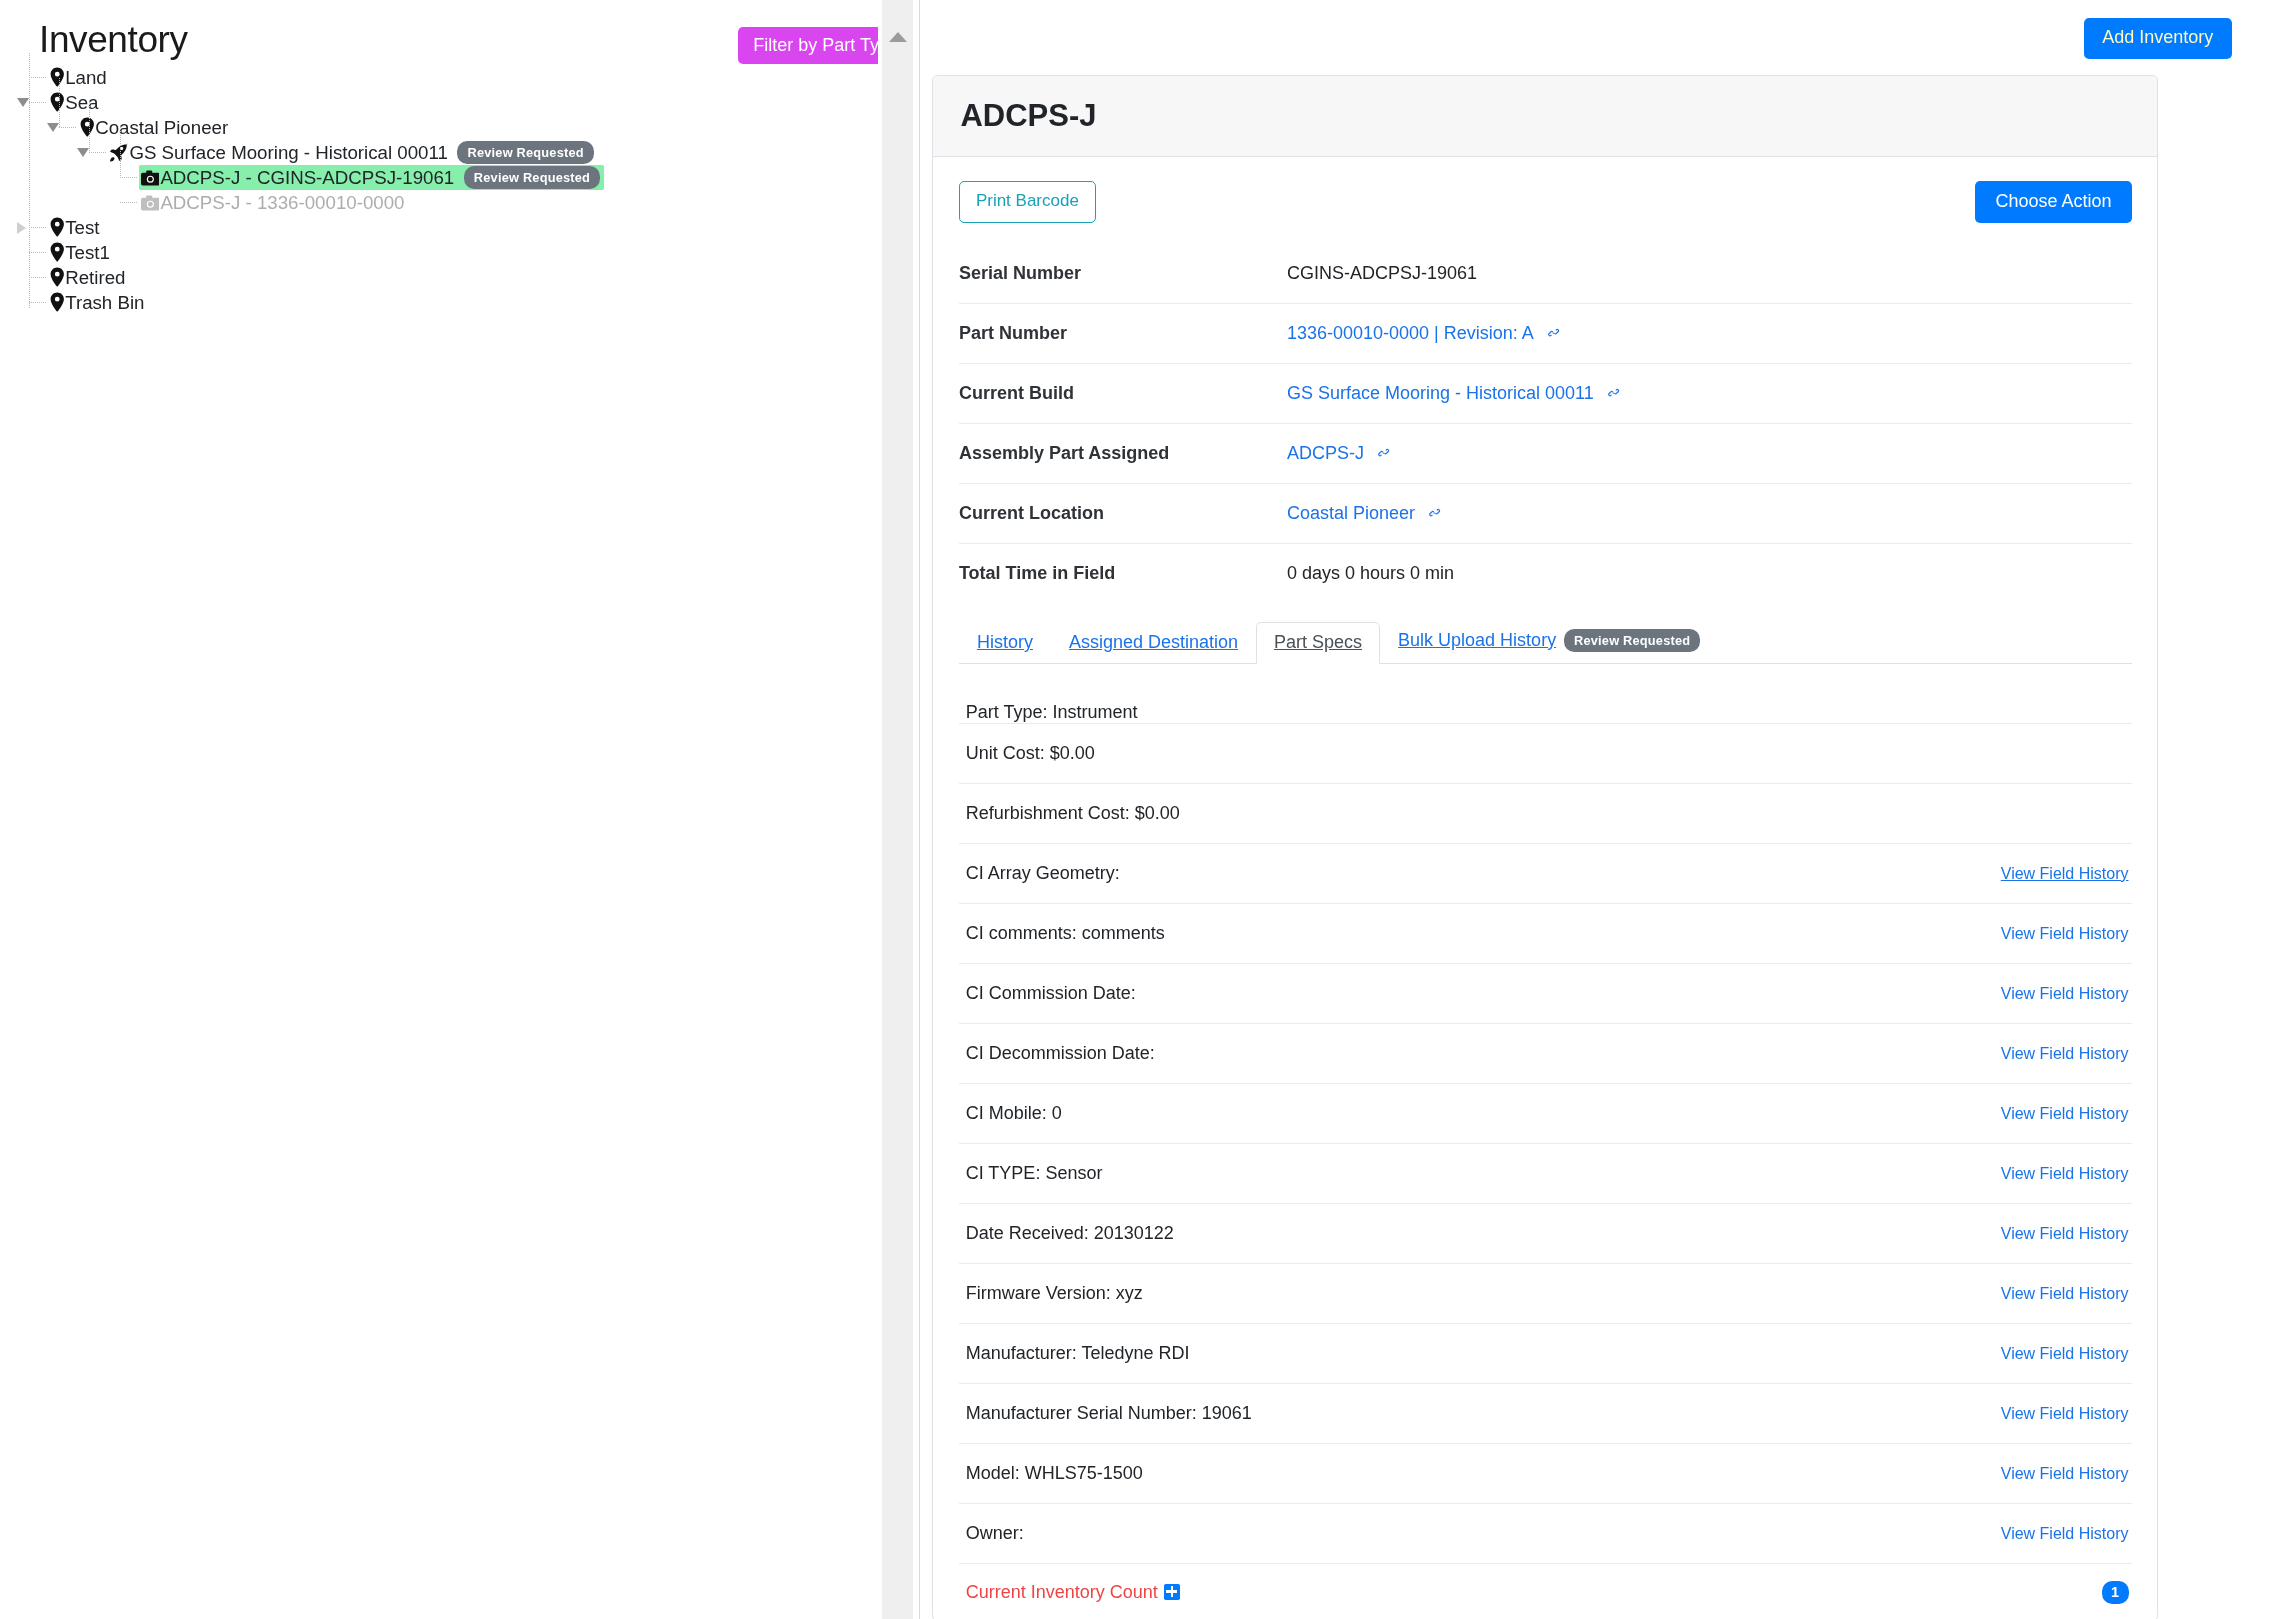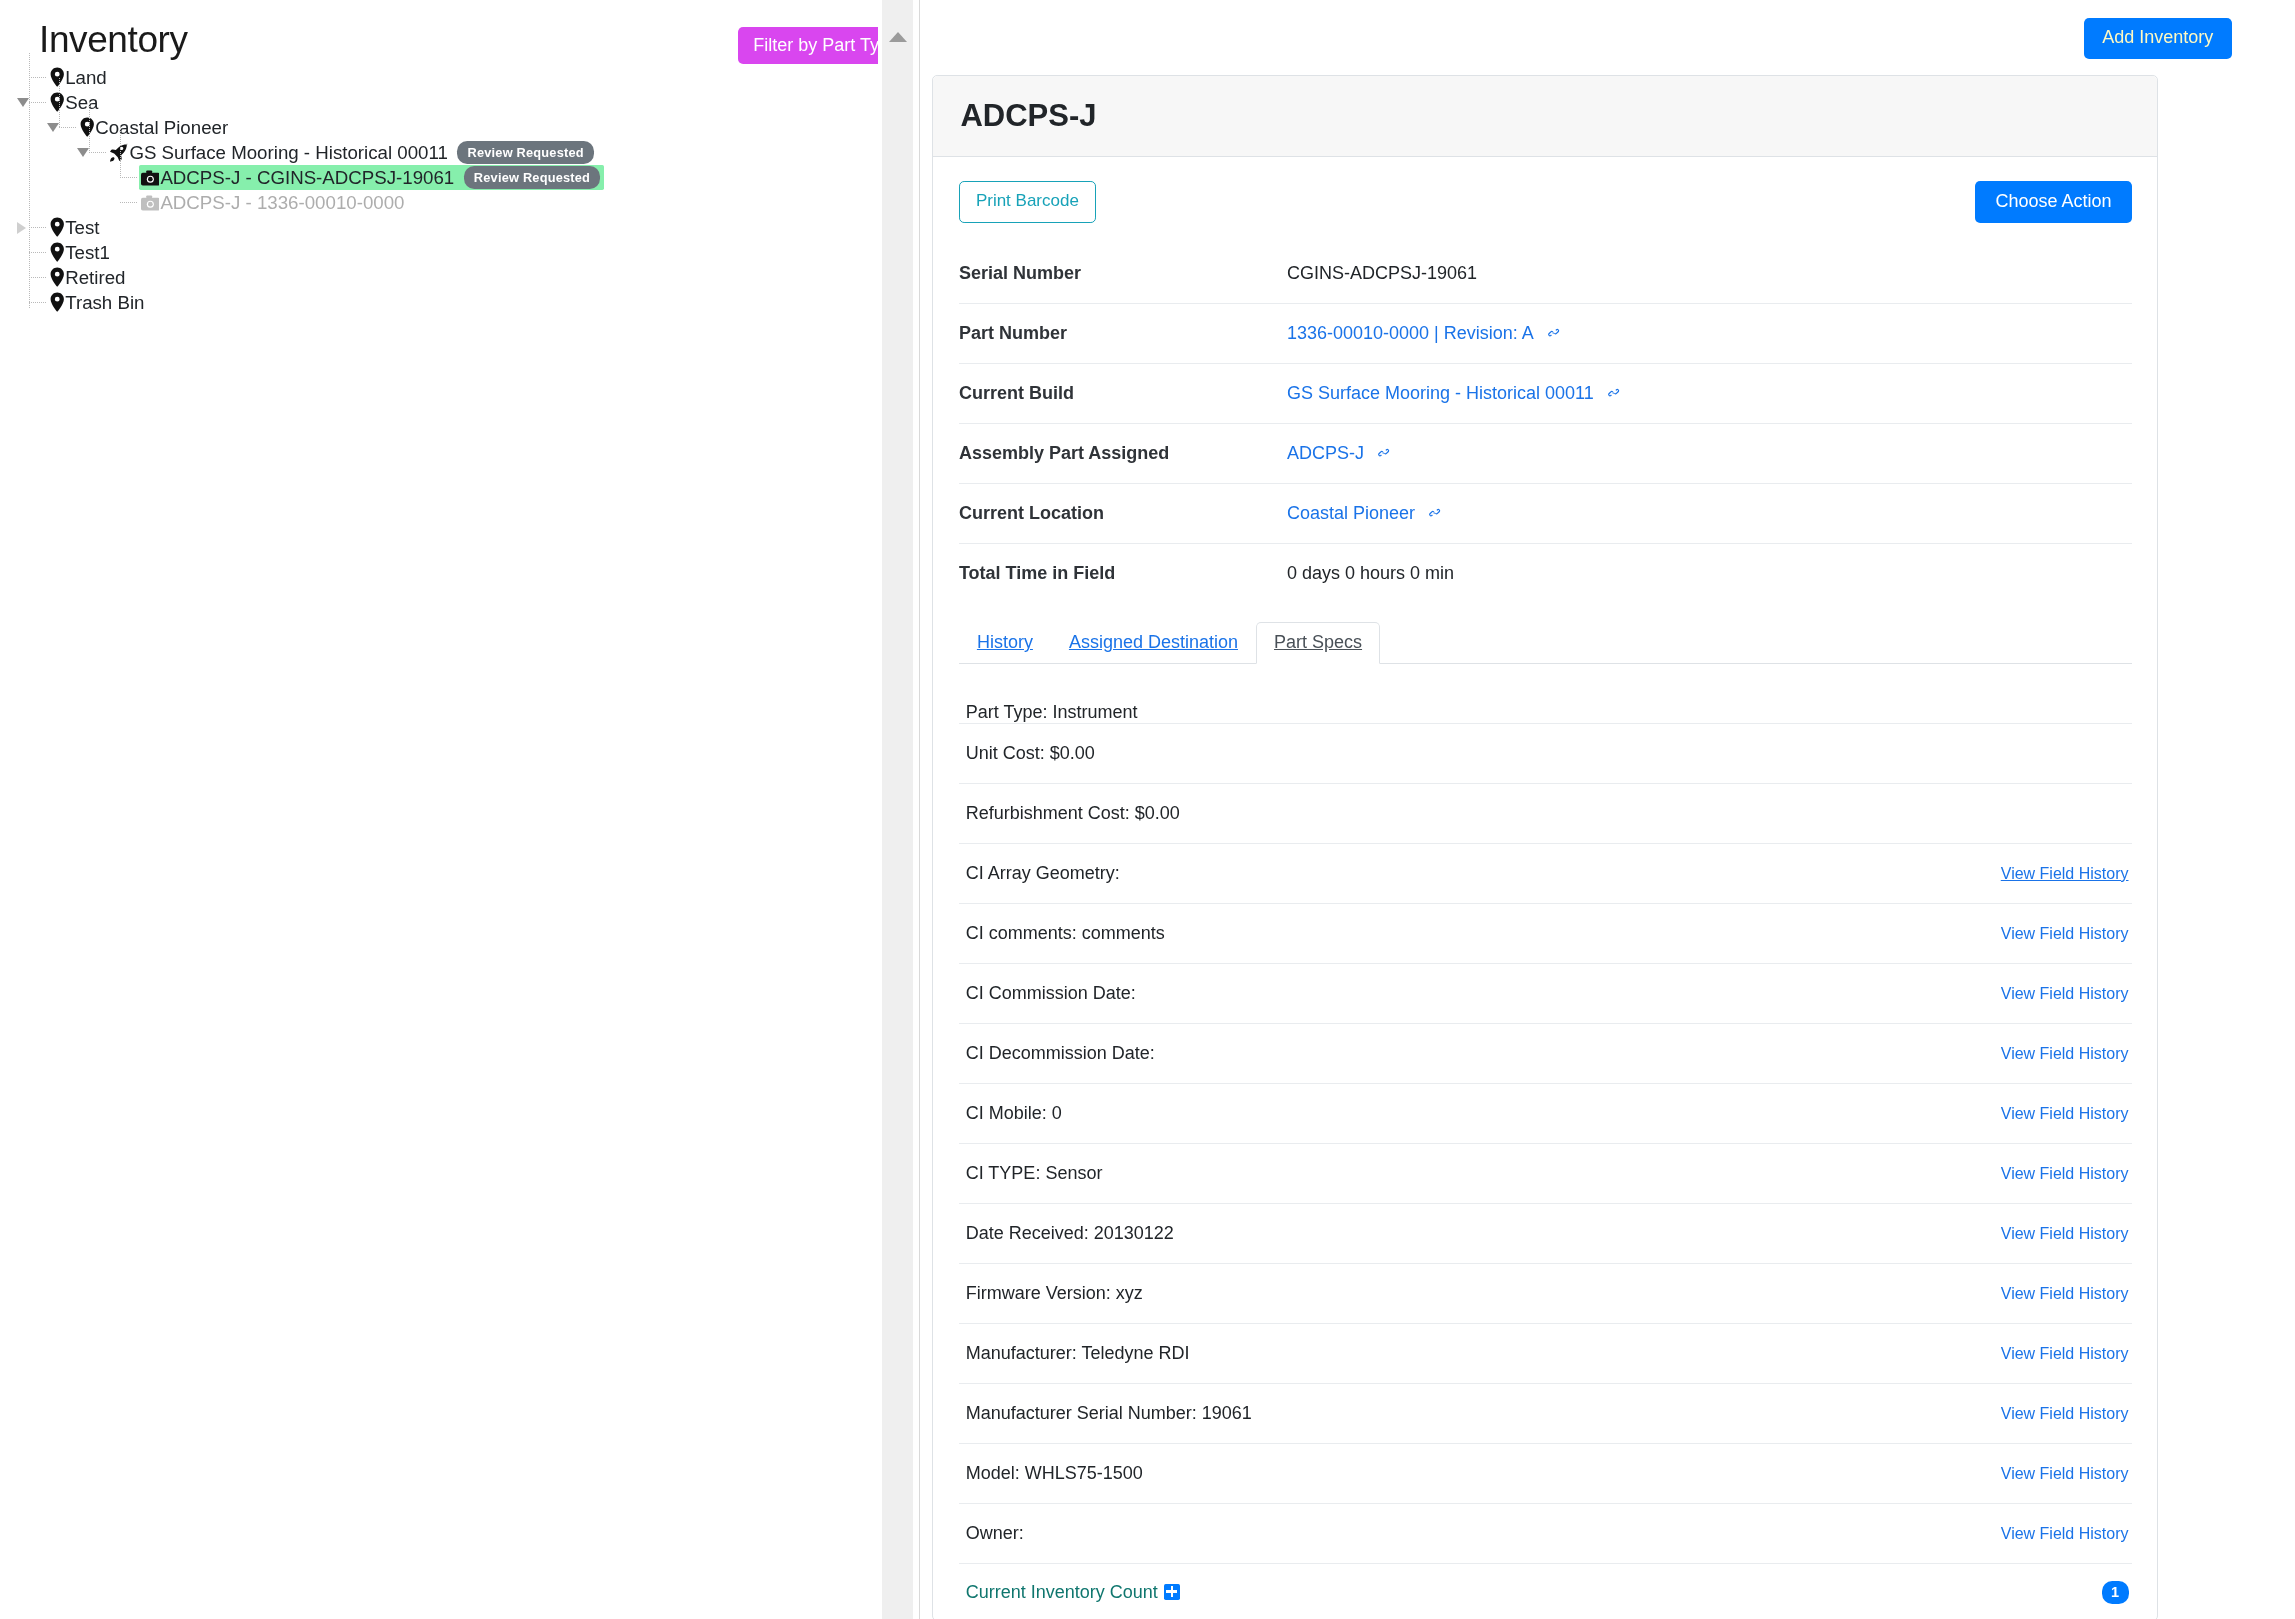--- a/index.html
+++ b/index.html
@@ -175,21 +175,21 @@
   }
   .spec-row:first-child { border-bottom:0.9px solid #e9ecef;align-items:flex-end; }
   .spec-text { font-size:18px; color:#212529; }
   .vfh { font-size:16px; color:#1a73e8; cursor:pointer; }
   .vfh.hover { text-decoration: underline; }
 
   .count-row {
     display:flex; align-items:center; justify-content:space-between;
     height: 56px; padding: 0 3.4px 0 6.8px; margin: 0 25.5px;
   }
-  .count-link { font-size:18px; color:#0f766e; cursor:pointer; }
+  .count-link { font-size:18px; color:#ef4444; cursor:pointer; }
   .plus-box {
     display:inline-block; width:16px; height:16px;
     background:#007bff; position:relative; vertical-align:-1.7px; margin-left:6px;
     border-radius:1.7px;
   }
   .plus-box:before, .plus-box:after {
     content:""; position:absolute; background:#fff;
   }
   .plus-box:before { left:6.8px; top:2.6px; width:2.6px; height:11px; }
   .plus-box:after  { top:6.8px; left:2.6px; height:2.6px; width:11px; }
@@ -389,20 +389,21 @@
             <div class="detail-row">
               <div class="detail-label">Total Time in Field</div>
               <div class="detail-value"><span>0 days 0 hours 0 min</span></div>
             </div>
           </div>
 
         <div class="tabs" id="tabs">
             <div class="tab"><span>History</span></div>
             <div class="tab"><span>Assigned Destination</span></div>
             <div class="tab active"><span>Part Specs</span></div>
+            <div class="tab"><span>Bulk Upload History</span><span class="badge-gray">Review Requested</span></div>
           </div>
 
         <div class="spec-list" id="spec-list">
             <div class="spec-row">
               <span class="spec-text">Part Type: Instrument</span>
             </div>
             <div class="spec-row">
               <span class="spec-text">Unit Cost: $0.00</span>
             </div>
             <div class="spec-row">

